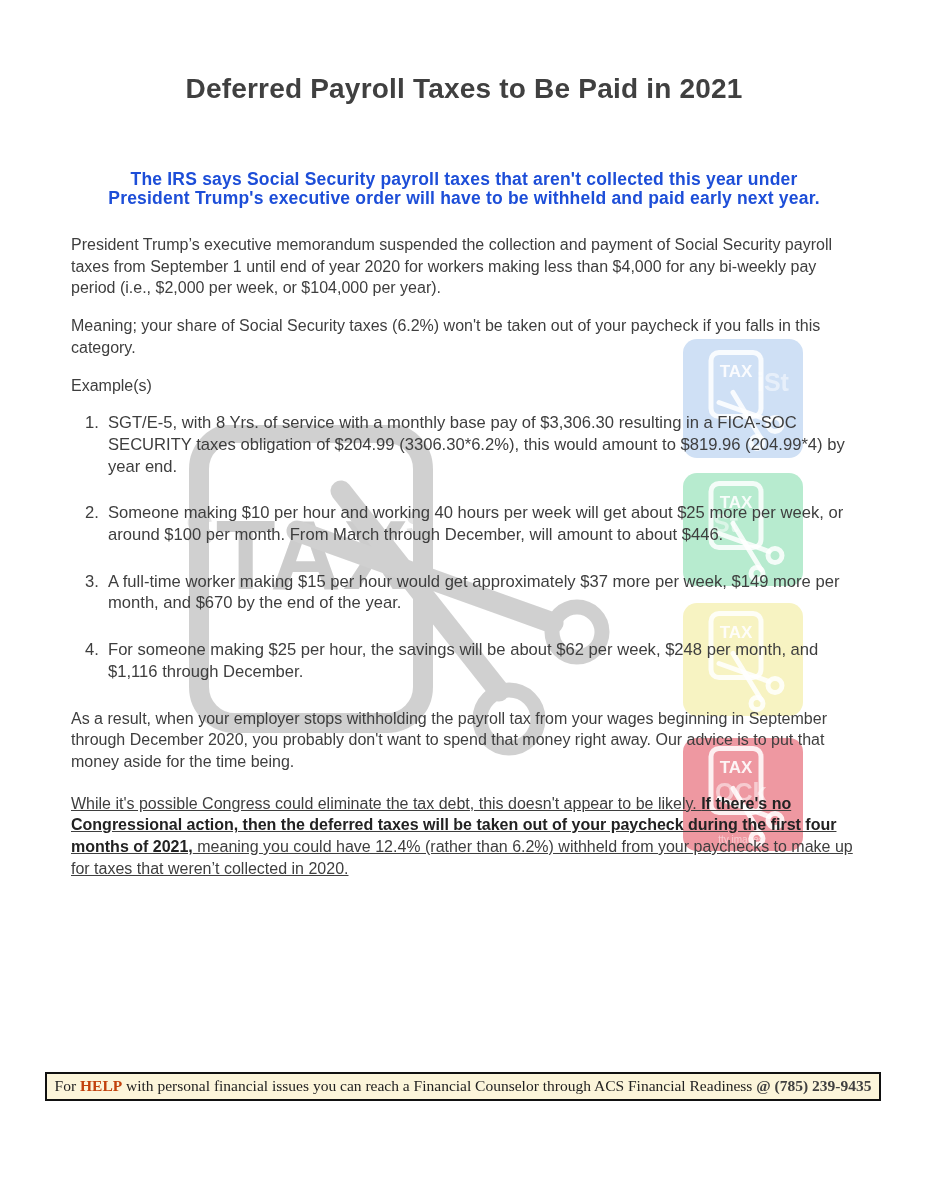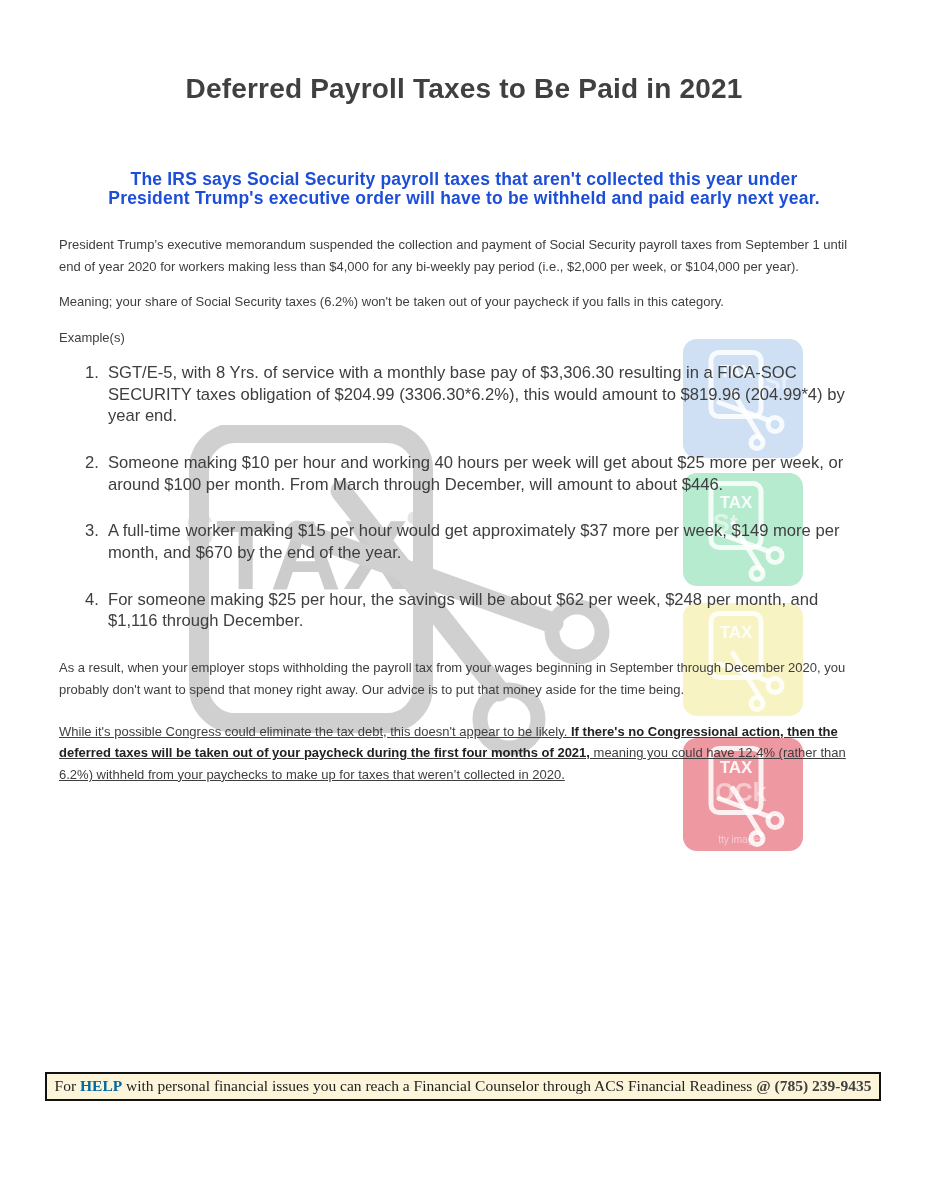--- a/index.html
+++ b/index.html
@@ -32,39 +32,39 @@
                 font-size:44px;opacity:.7;}
 
   
   .content{position:relative;z-index:1;padding:73px 54px 0 55px;color:#3e3e3e;}
   .title{margin:0;text-align:center;color:#404040;font-size:28px;line-height:32px;
          font-weight:bold;letter-spacing:.2px;}
   .subhead{margin:0;text-align:center;color:#1d4ed8;font-weight:bold;font-size:17.5px;
            line-height:19px;letter-spacing:.2px;}
   .sub1{margin-top:65px;}
   .sub2{}
-  p.body-p{margin:4px;font-size:13px;line-height:21.7px;}
+  p.body-p{margin:16px;font-size:16px;line-height:21.7px;}
   .p-intro{margin-top:26px !important;}
   .p-meaning{margin-top:14px !important;}
   .examples-label{margin-top:14px !important;}
   .examples{margin-top:13px;}
   .example{display:flex;margin:0 0 25px 30px;font-size:16.6px;line-height:21.7px;}
   .example .num{width:23px;flex:0 0 23px;}
   .example .txt{flex:1;padding-right:8px;}
   .p-close1{margin-top:-10px !important;}
   .p-close2{margin-top:20px !important;}
   .p-close3{margin-top:20px !important;text-decoration:underline;}
   .bold-inline{font-weight:bold;color:#222222;}
 
   
   .footer-banner{position:absolute;z-index:2;left:45px;top:1072px;width:832px;
                  border:2px solid #111111;background:#fcf5da;text-align:center;
                  font-family:"Liberation Serif","DejaVu Serif",serif;font-size:15.5px;
                  color:#222222;padding:3px 0 4px 0;}
-  .help-red{color:#0369a1;font-weight:bold;}
+  .help-red{color:#c2410c;font-weight:bold;}
   .phone-navy{color:#404040;font-weight:bold;}
 </style>
 </head>
 <body>
 
 <div class="page">
 
   <svg class="wm-big" viewBox="0 0 470 360">
     <text class="frag" x="0" y="120">S</text>
     <text class="frag" x="220" y="110">s</text>

